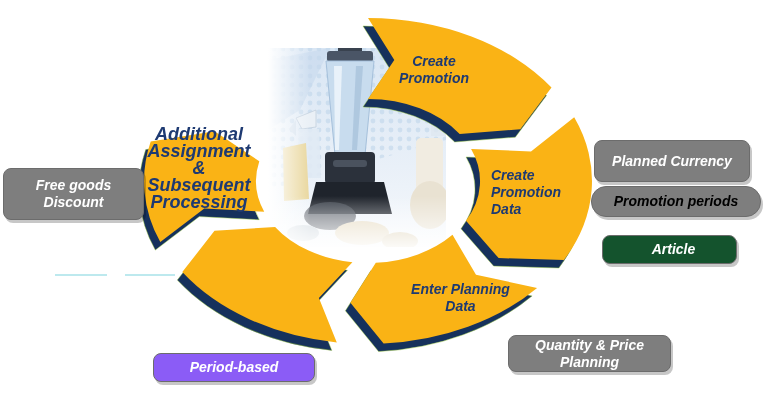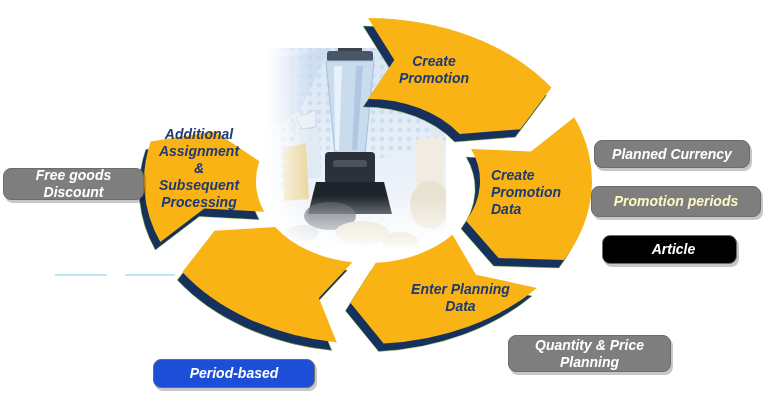--- a/index.html
+++ b/index.html
@@ -10,29 +10,29 @@
   }
   .stage svg{position:absolute;left:0;top:0;}
   .seg-label{
     position:absolute;font-weight:bold;font-size:14px;line-height:17px;
     color:#1E3A72;white-space:pre-line;pointer-events:none;
   }
   .seg-create-promotion{left:383px;top:53px;width:102px;text-align:center;}
   .seg-create-promotion-data{left:491px;top:167px;width:95px;text-align:left;}
   .seg-enter-planning-data{left:398px;top:281px;width:125px;text-align:center;}
   .seg-assign-store-groups{left:238px;top:270px;width:115px;text-align:center;}
-  .seg-additional-assignment{left:146px;top:126px;width:106px;text-align:center;font-size:14px;}
+  .seg-additional-assignment{left:146px;top:126px;width:106px;text-align:center;font-size:18px;}
   .callout{
     position:absolute;display:flex;align-items:center;justify-content:center;
     text-align:center;background:#7E7E7E;color:#fff;font-weight:bold;
     font-size:14px;line-height:17px;border-radius:8px;border:1px solid #6C6C6C;
     box-shadow:2px 3px 0 rgba(0,0,0,0.22);white-space:pre-line;box-sizing:border-box;
   }
-  .c-free-goods{left:3px;top:168px;width:141px;height:32px;}
-  .c-planned-currency{left:594px;top:140px;width:156px;height:28px;}
+  .c-free-goods{left:3px;top:168px;width:141px;height:52px;}
+  .c-planned-currency{left:594px;top:140px;width:156px;height:42px;}
   .c-promotion-periods{left:591px;top:186px;width:170px;height:31px;}
   .c-article{left:602px;top:235px;width:135px;height:29px;}
   .c-period-based{left:153px;top:353px;width:162px;height:29px;}
   .c-quantity-price{left:508px;top:335px;width:163px;height:37px;}
   .stray-line{position:absolute;height:2px;background:#BDE9EE;}
   .stray-1{left:55px;top:274px;width:52px;}
   .stray-2{left:125px;top:274px;width:50px;}
 </style>
 </head>
 <body>
@@ -116,21 +116,21 @@
 Data</div>
   <div class="seg-label seg-additional-assignment" style="color: rgb(30, 58, 114);">Additional
 Assignment
 &amp;
 Subsequent
 Processing</div>
 
   <div class="callout c-free-goods" style="background: rgb(126, 126, 126); color: rgb(255, 255, 255);">Free goods
 Discount</div>
   <div class="callout c-planned-currency" style="background: rgb(126, 126, 126); color: rgb(255, 255, 255);">Planned Currency</div>
-  <div class="callout c-promotion-periods" style="background: rgb(126, 126, 126); color: #fef9c3;">Promotion periods</div>
-  <div class="callout c-article" style="background: #000000; color: rgb(255, 255, 255); padding-left: 8px;">Article</div>
-  <div class="callout c-period-based" style="background: #1d4ed8; color: rgb(255, 255, 255); margin-top: 6px;">Period-based</div>
+  <div class="callout c-promotion-periods" style="background: rgb(126, 126, 126); color: #000000; border-radius: 15px;">Promotion periods</div>
+  <div class="callout c-article" style="background: #14532d; color: rgb(255, 255, 255); padding-left: 8px;">Article</div>
+  <div class="callout c-period-based" style="background: #8b5cf6; color: rgb(255, 255, 255);">Period-based</div>
   <div class="callout c-quantity-price" style="background: rgb(126, 126, 126); color: rgb(255, 255, 255);">Quantity &amp; Price
 Planning</div>
 
   <div class="stray-line stray-1" style="background: rgb(189, 233, 238);"></div>
   <div class="stray-line stray-2" style="background: rgb(189, 233, 238);"></div>
 </div>
 
 </body></html>

